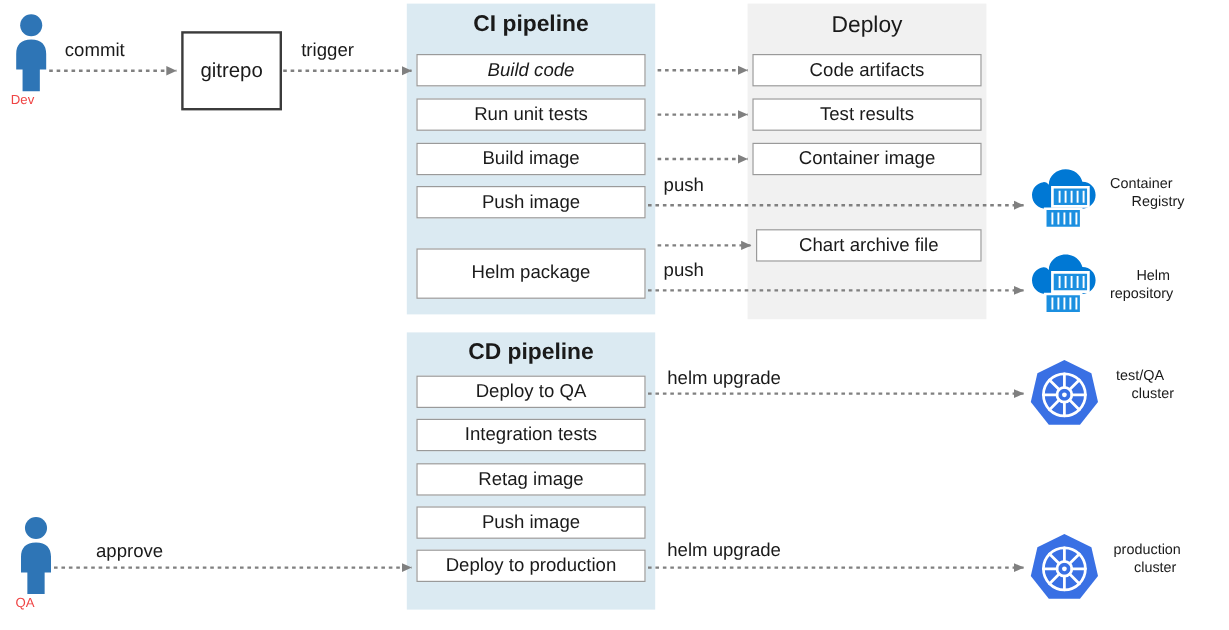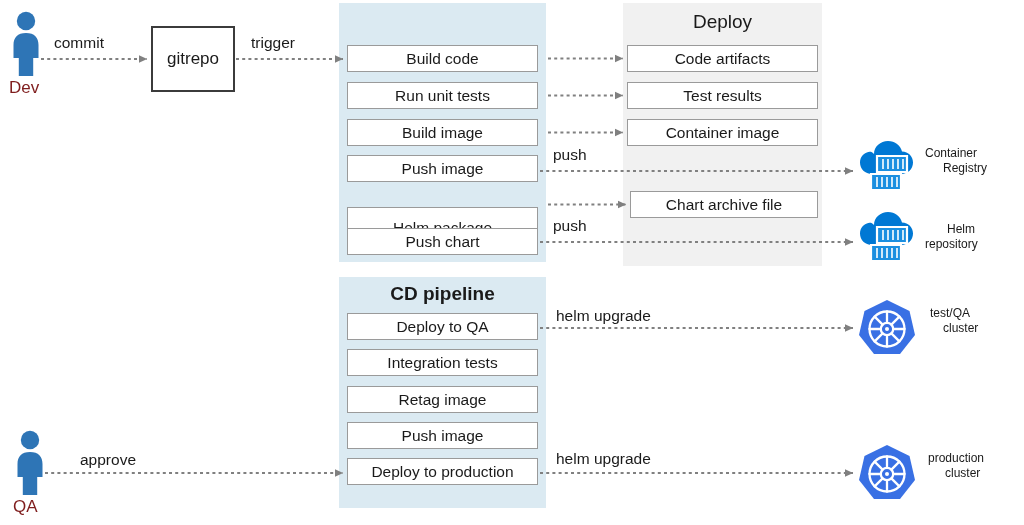--- a/index.html
+++ b/index.html
@@ -75,22 +75,22 @@
     font-size: 12px;
     color: #1a1a1a;
     line-height: 1.25;
     text-align: center;
     white-space: nowrap;
   }
 
   
   .actor-label {
     position: absolute;
-    font-size: 17px;
-    color: #7f1d1d;
+    font-size: 11px;
+    color: #ef4444;
     white-space: nowrap;
   }
 
   svg.layer {
     position: absolute;
     left: 0; top: 0;
     width: 1024px;
     height: 525px;
     pointer-events: none;
   }
@@ -98,34 +98,34 @@
 </style>
 </head>
 <body>
 
 <div id="canvas">
 
   <div class="panel panel-ci" style="left:339px; top:3px; width:207px; height:259px;"></div>
   <div class="panel panel-outputs" style="left:623px; top:3px; width:199px; height:263px;"></div>
   <div class="panel panel-cd" style="left:339px; top:277px; width:207px; height:231px;"></div>
 
+  <div class="panel-title bold" style="left:339px; top:10px; width:207px;">CI pipeline</div>
   <div class="panel-title" style="left:623px; top:11px; width:199px;">Deploy</div>
   <div class="panel-title bold" style="left:339px; top:283px; width:207px;">CD pipeline</div>
 
   <div class="box thick" style="left:151px; top:26px; width:84px; height:66px;">
     <span>git</span>
     <span>repo</span>
   </div>
 
-  <div class="box" style="left:347px; top:45px; width:191px; height:27px;">Build code</div>
+  <div class="box" style="left:347px; top:45px; width:191px; height:27px;font-style:italic;">Build code</div>
   <div class="box" style="left:347px; top:82px; width:191px; height:27px;">Run unit tests</div>
   <div class="box" style="left:347px; top:119px; width:191px; height:27px;">Build image</div>
   <div class="box" style="left:347px; top:155px; width:191px; height:27px;">Push image</div>
   <div class="box" style="left:347px; top:207px; width:191px; height:42px;">Helm package</div>
-  <div class="box" style="left:347px; top:228px; width:191px; height:27px;">Push chart</div>
 
   <div class="box" style="left:627px; top:45px; width:191px; height:27px;">Code artifacts</div>
   <div class="box" style="left:627px; top:82px; width:191px; height:27px;">Test results</div>
   <div class="box" style="left:627px; top:119px; width:191px; height:27px;">Container image</div>
   <div class="box" style="left:630px; top:191px; width:188px; height:27px;">Chart archive file</div>
 
   <div class="box" style="left:347px; top:313px; width:191px; height:27px;">Deploy to QA</div>
   <div class="box" style="left:347px; top:349px; width:191px; height:27px;">Integration tests</div>
   <div class="box" style="left:347px; top:386px; width:191px; height:27px;">Retag image</div>
   <div class="box" style="left:347px; top:422px; width:191px; height:27px;">Push image</div>

